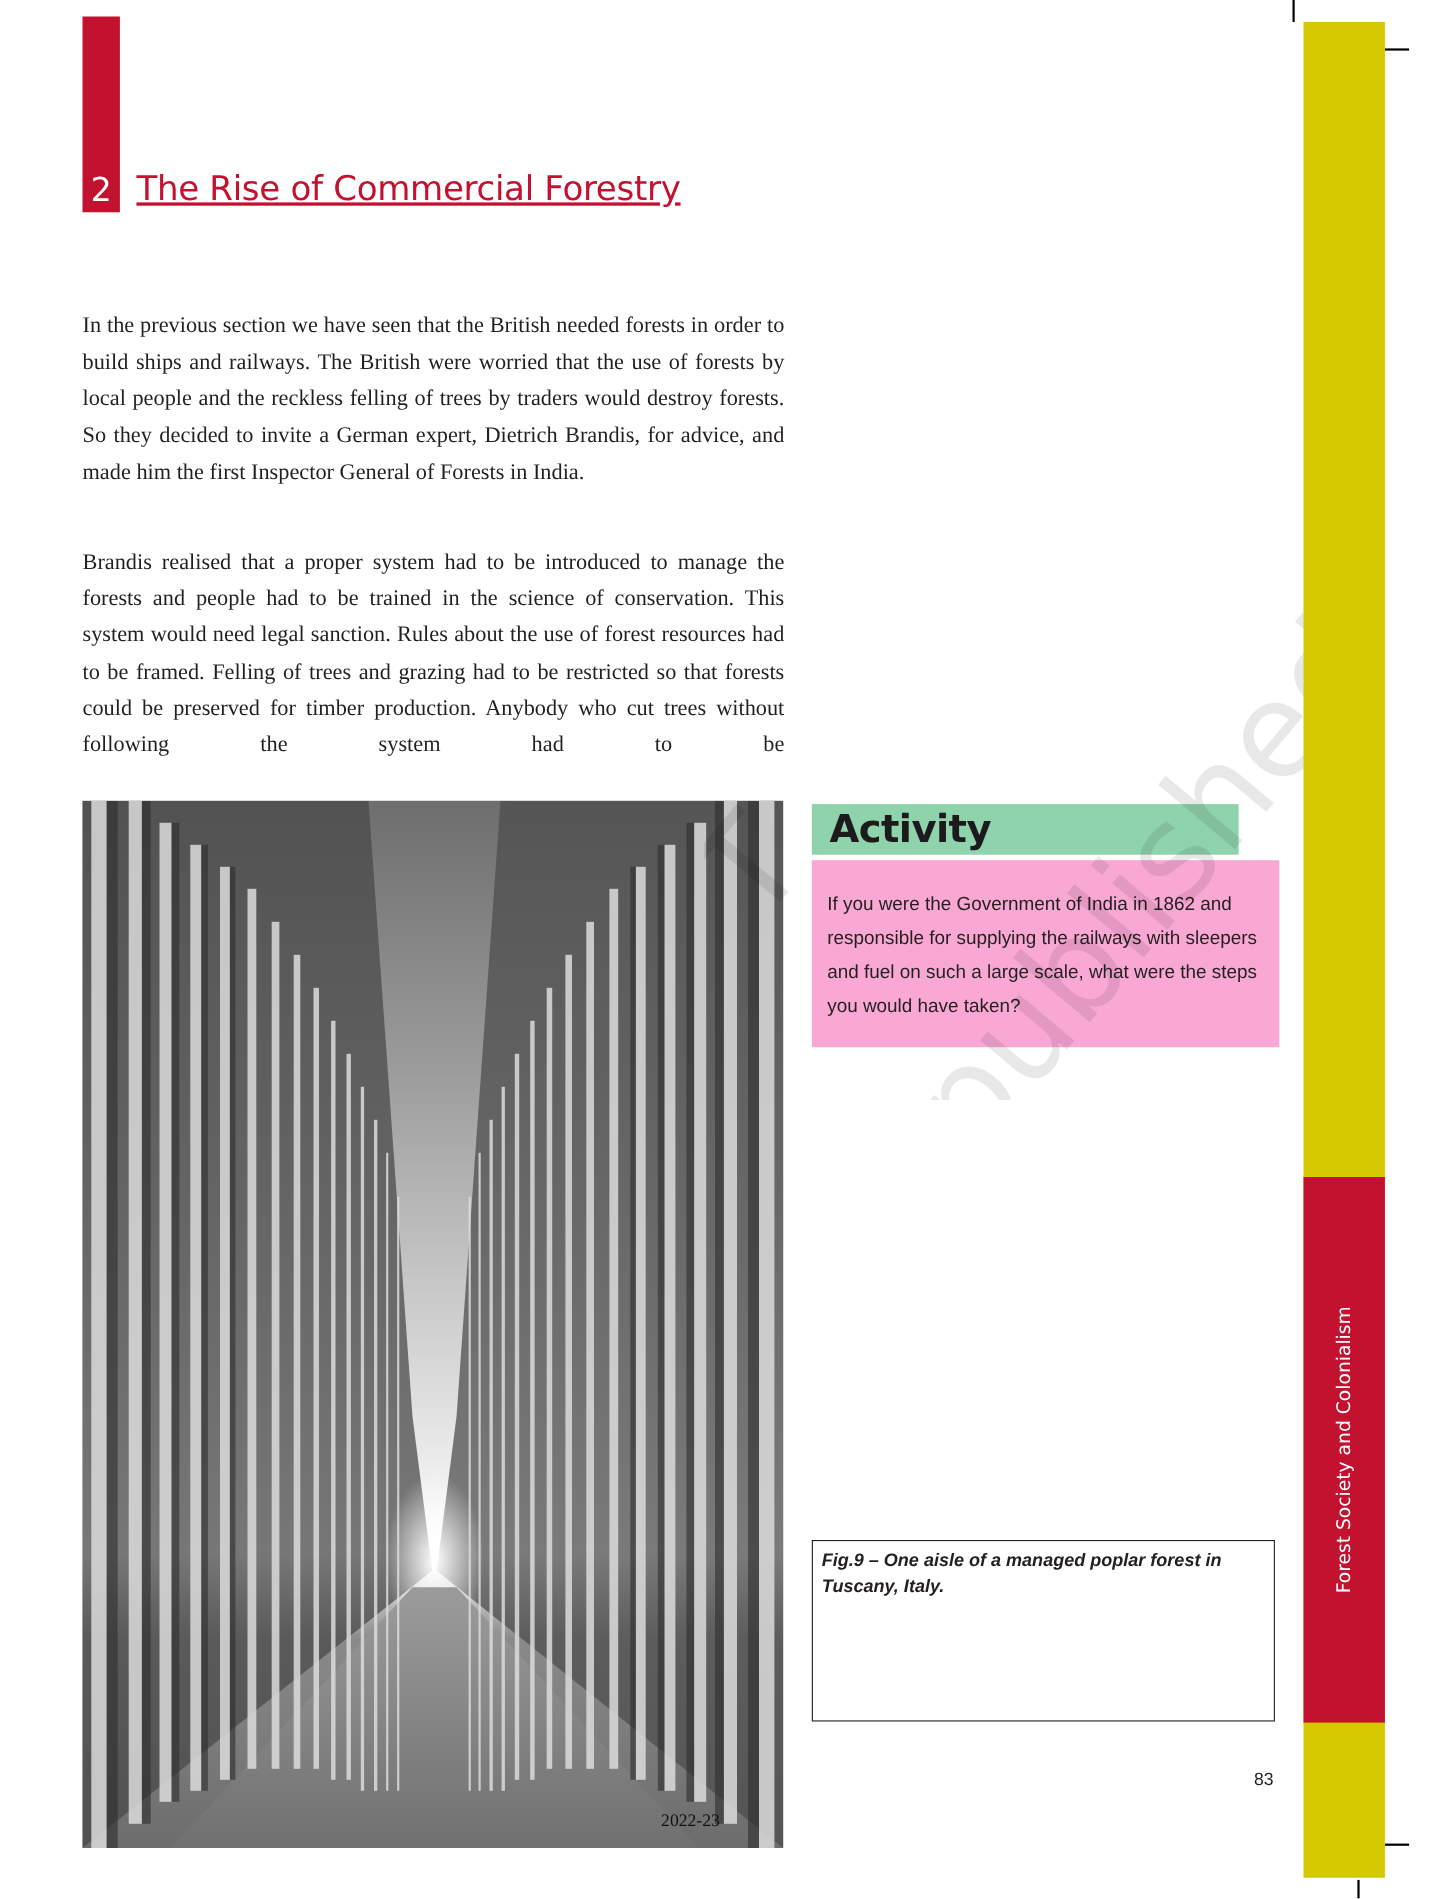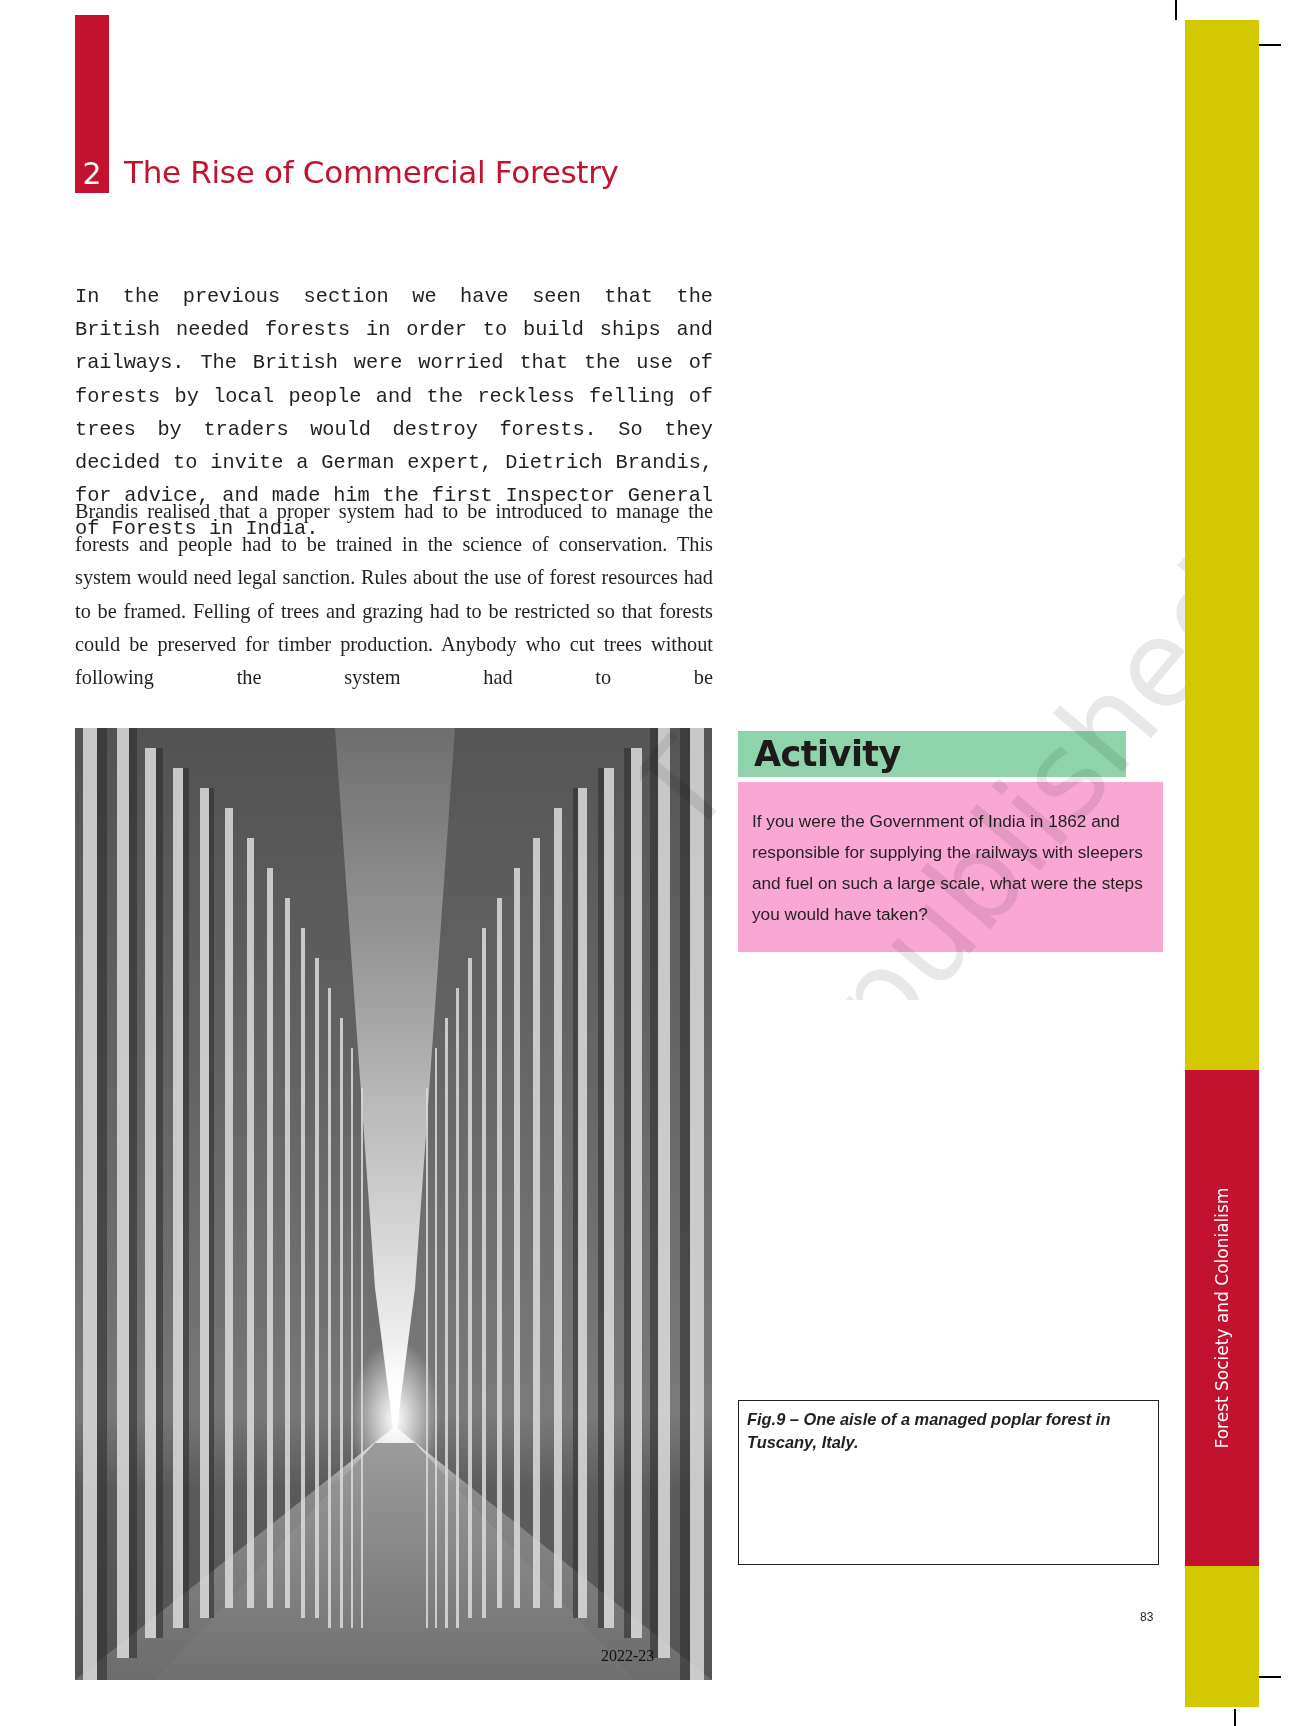--- a/index.html
+++ b/index.html
@@ -13,30 +13,30 @@
     
     .heading-bar { left: 75px; top: 15px; width: 34px; height: 178px; background: #c3122f; }
     .heading-num {
       left: 75px; top: 155px; width: 34px; height: 38px;
       color: #ffffff; font-family: "DejaVu Sans", sans-serif; font-size: 30px;
       text-align: center; line-height: 38px;
     }
     .heading-title {
       left: 124px; top: 152px;
       color: #c3122f; font-family: "DejaVu Sans", sans-serif; font-size: 31px;
-      line-height: 40px; letter-spacing: -0.3px; white-space: nowrap;
+      line-height: 40px; letter-spacing: -0.3px; white-space: nowrap; text-decoration: underline;
     }
 
     
     .para {
       left: 75px; width: 638px;
       color: #231f20; font-size: 20.3px; line-height: 33.2px;
       text-align: justify; text-align-last: left;
     }
-    .para.p1 { top: 280px; font-family: Liberation Mono, monospace; }
+    .para.p1 { top: 280px; }
     .para.p2 { top: 495px; }
     .para.p2 { text-align-last: justify; }
 
     
     .photo {
       left: 75px; top: 728px; width: 637px; height: 952px;
       overflow: hidden; background: #5a5a5a;
     }
     .photo svg { display: block; }
     .year-label {
@@ -82,21 +82,21 @@
     }
     .side-text span {
       position: absolute; left: 50%; top: 50%;
       transform: translate(-50%, -50%) rotate(-90deg);
       white-space: nowrap; color: #ffffff;
       font-family: "DejaVu Sans", sans-serif; font-size: 17px;
       transform-origin: center center;
     }
     .page-num {
       left: 1140px; top: 1610px;
-      font-family: "Liberation Sans", sans-serif; font-size: 12px; color: #231f20;
+      font-family: "Liberation Sans", sans-serif; font-size: 16px; color: #231f20;
     }
 
     
     .crop { background: #000; }
 
     
     .watermark {
       left: 640px; top: 500px; width: 560px; height: 500px;
       pointer-events: none;
     }

